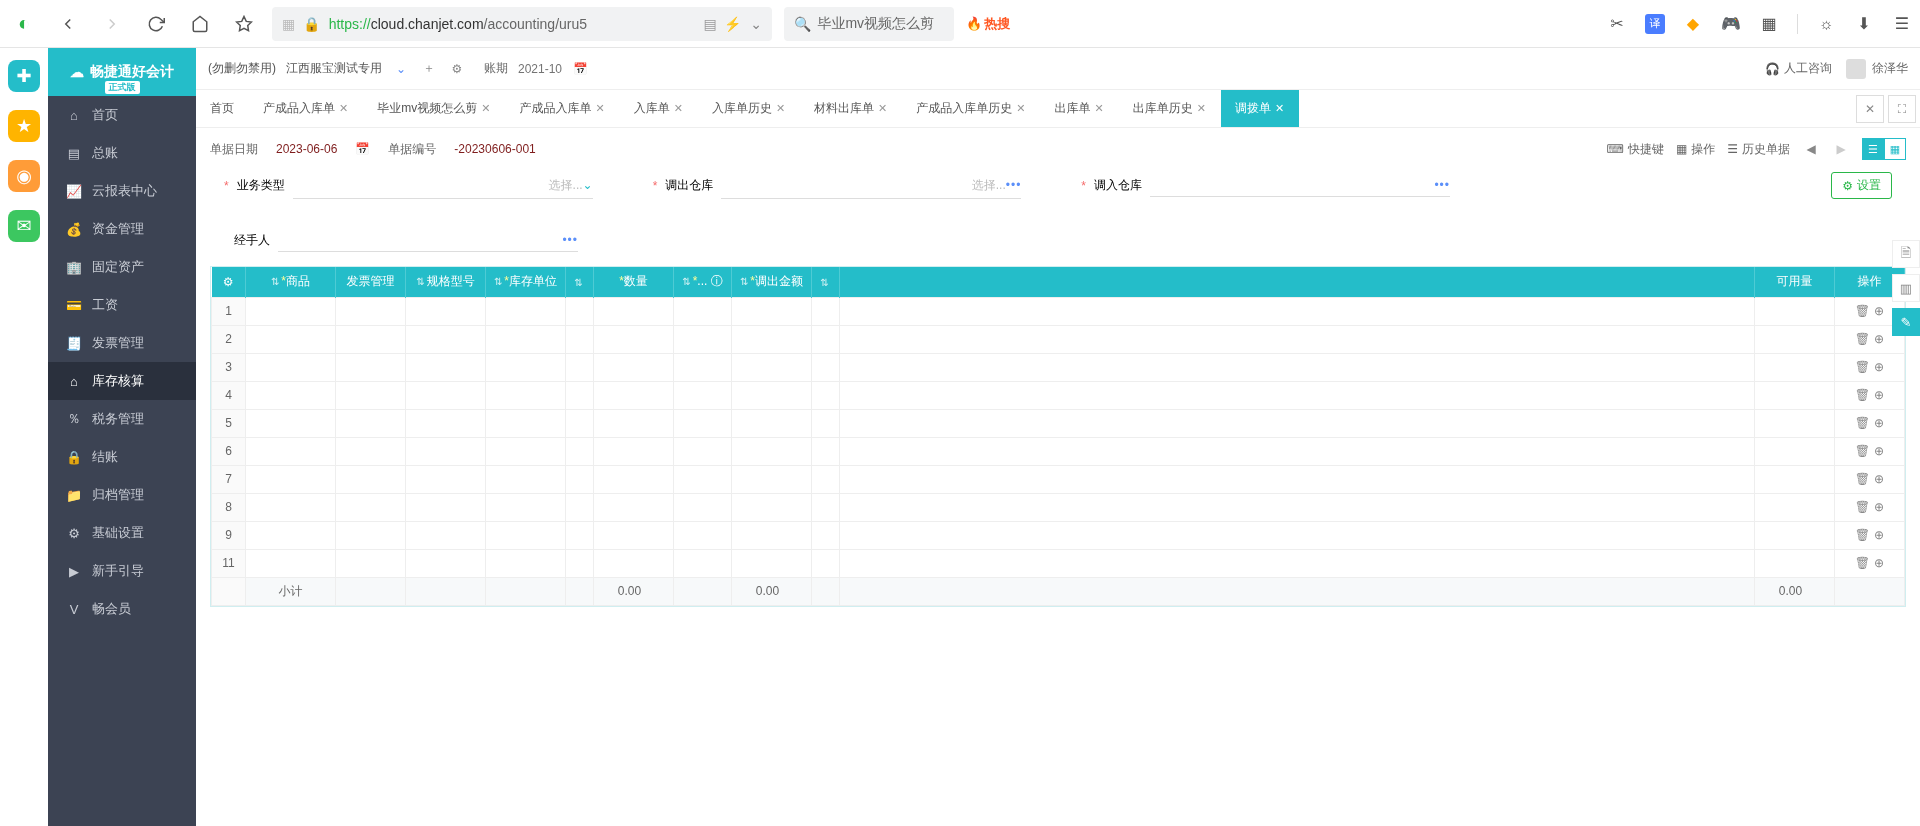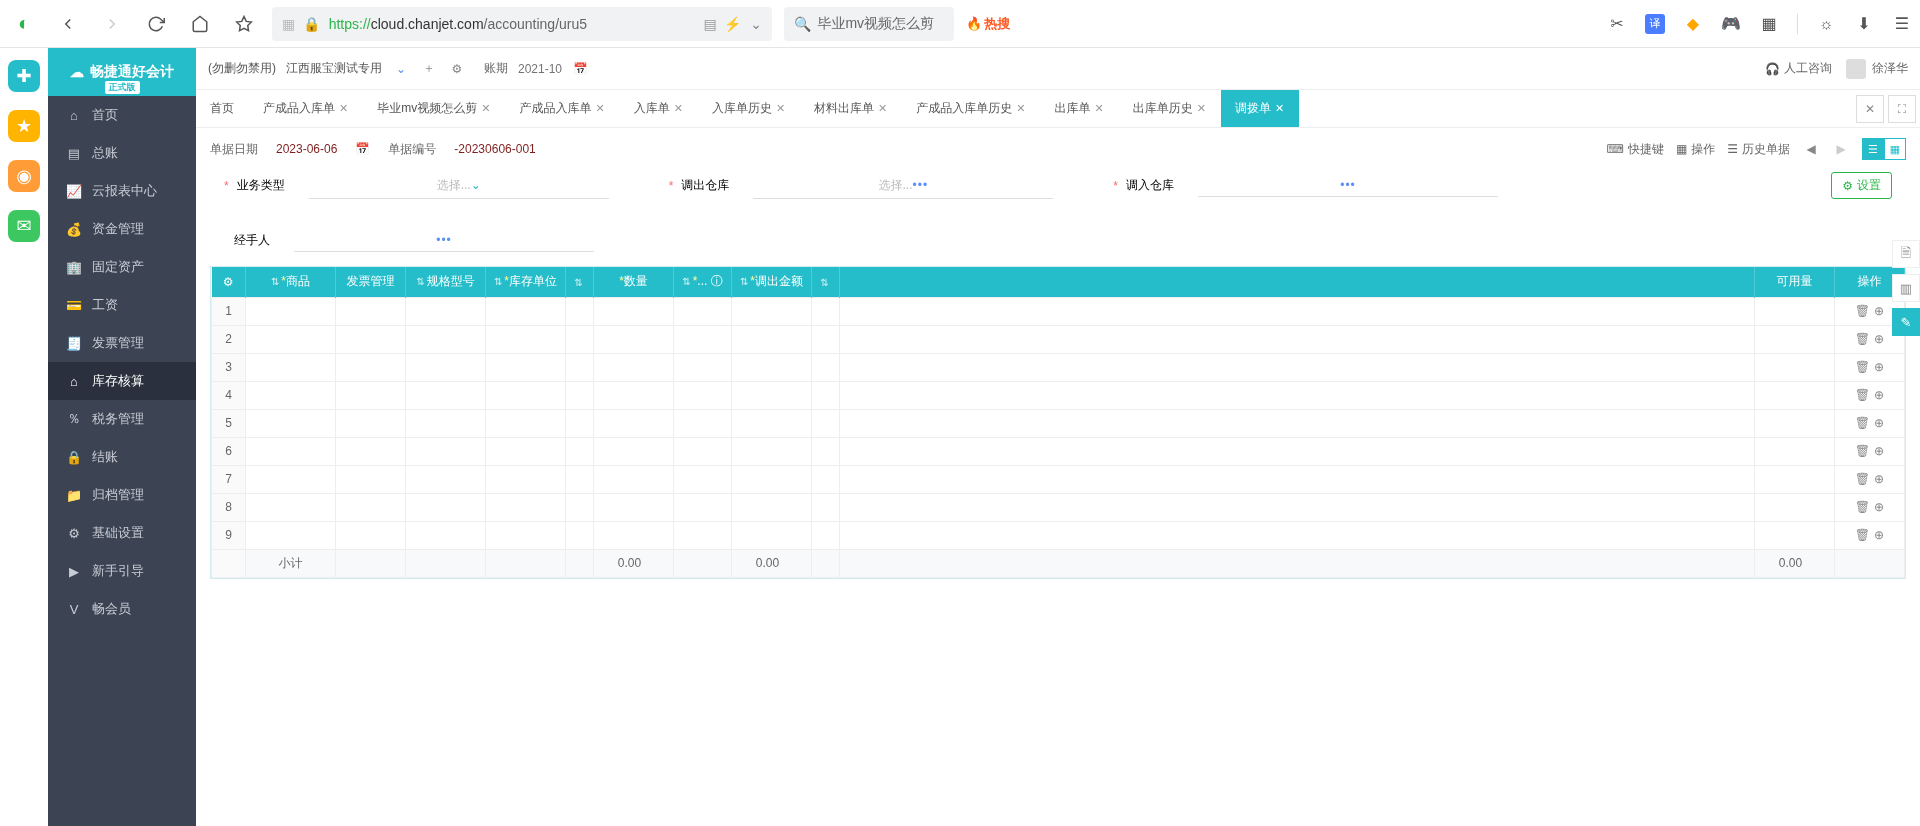--- a/index.html
+++ b/index.html
@@ -61,21 +61,21 @@
 .view-toggle { display:flex; }
 .view-toggle .vt { width:22px; height:22px; border:1px solid #24bdc9; display:flex; align-items:center; justify-content:center; font-size:11px; }
 .view-toggle .vt.on { background:#24bdc9; color:#fff; }
 .view-toggle .vt.off { color:#24bdc9; }
 
 
 .form-row { padding: 12px 28px 4px 28px; display: flex; flex-wrap: wrap; gap: 30px 60px; font-size: 12px; align-items: center; }
 .form-field { display: flex; align-items: center; gap: 8px; }
 .form-field .req { color: #f56c6c; }
 .form-field .flabel { color: #000000; }
-.form-field .finput { min-width: 260px; border-bottom: 1px solid #ddd; padding: 4px 0; color: #bbb; display: flex; align-items: center; justify-content: center; margin-left: 16px; }
+.form-field .finput { min-width: 260px; border-bottom: 1px solid #ddd; padding: 4px 0; color: #bbb; display: flex; align-items: center; justify-content: flex-end; }
 .form-field .finput.wide { min-width: 300px; }
 .form-field .finput .chev { color: #24bdc9; }
 .form-field .finput .dots { color: #5b8ff9; letter-spacing: 1px; }
 .settings-btn { margin-left:auto; border:1px solid #2ab749; color:#2ab749; border-radius:3px; padding:4px 10px; display:flex; align-items:center; gap:4px; cursor:pointer; }
 
 
 .tbl-wrap { margin: 10px 14px 0 14px; border: 1px solid #d0eef0; position: relative; }
 .tbl { width: 100%; border-collapse: collapse; font-size: 12px; table-layout: fixed; }
 .tbl th { background: #24bdc9; color: #fff; height: 30px; font-weight: normal; border-right: 1px solid #4ecbd4; position: relative; padding: 0 4px; }
 .tbl th .sort { display:inline-block; margin-right:2px; opacity:.8; font-size:10px; }
@@ -536,20 +536,35 @@
               <td></td>
               <td></td>
               <td></td>
               <td></td>
               <td></td>
               <td></td>
               <td></td>
               <td></td>
               <td><span class="op-ico">🗑</span><span class="op-ico">⊕</span></td>
             </tr>
+            <tr>
+              <td class="rownum">11</td>
+              <td></td>
+              <td></td>
+              <td></td>
+              <td></td>
+              <td></td>
+              <td></td>
+              <td></td>
+              <td></td>
+              <td></td>
+              <td></td>
+              <td></td>
+              <td><span class="op-ico">🗑</span><span class="op-ico">⊕</span></td>
+            </tr>
           </tbody>
         <tbody>
           <tr class="subtotal">
             <td class="rownum"></td>
             <td>小计</td>
             <td></td>
               <td></td>
               <td></td>
               <td></td>
             <td class="num-right">0.00</td>

